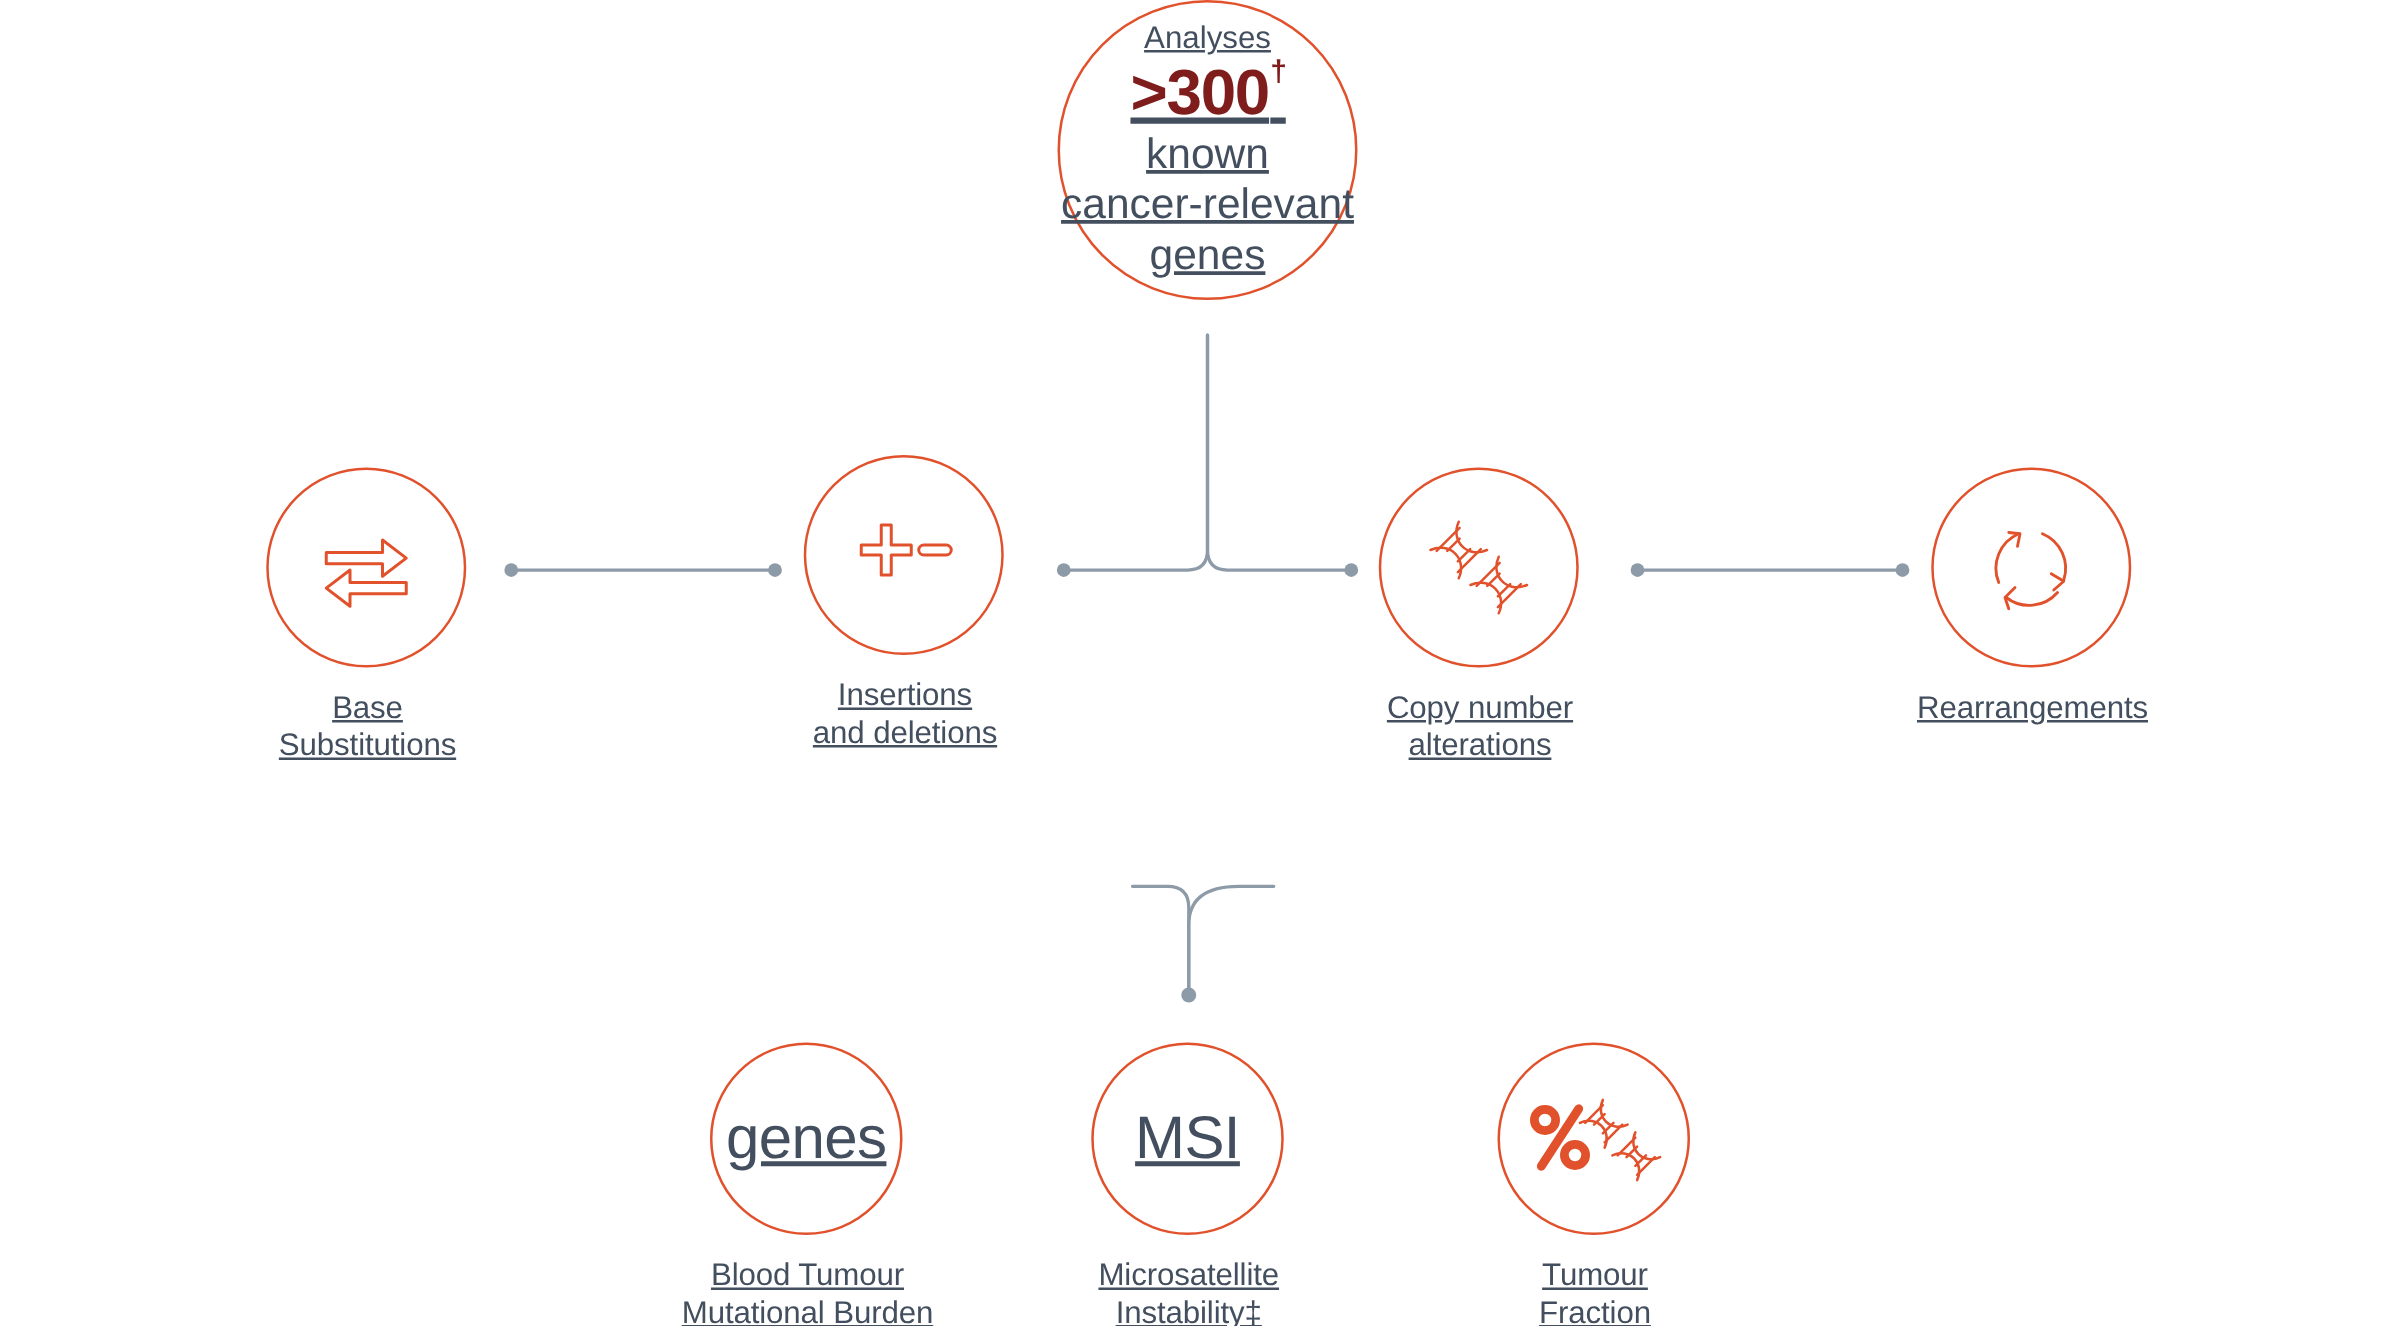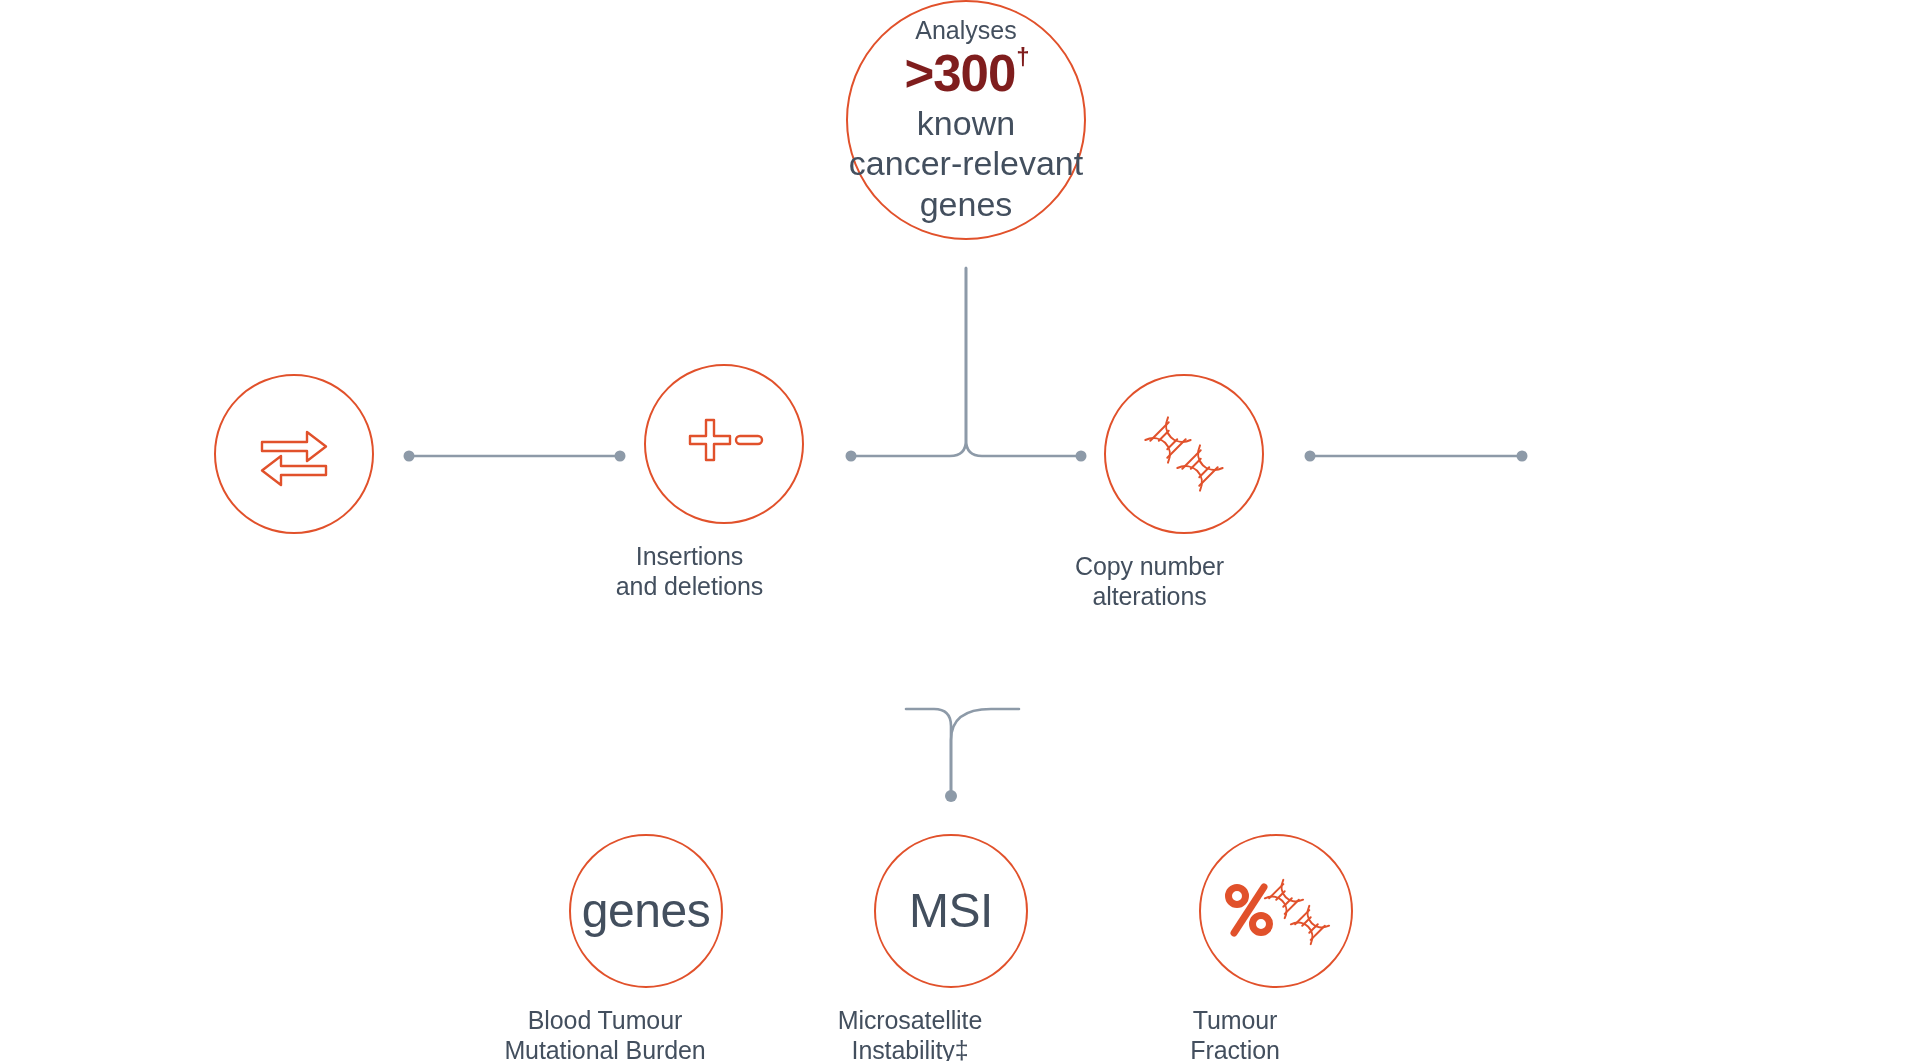--- a/index.html
+++ b/index.html
@@ -30,21 +30,21 @@
     width: 1920px;
     height: 1061px;
     pointer-events: none;
   }
 
   
   .node {
     position: absolute;
     display: flex;
     flex-direction: column;
-    align-items: center;
+    text-decoration: underline;
   }
 
   .circle {
     border-radius: 50%;
     border: 2.4px solid #e1512b;
     background: #ffffff;
     display: flex;
     align-items: center;
     justify-content: center;
     box-sizing: border-box;
@@ -195,20 +195,22 @@
 
   <div class="node" id="node-base">
     <div class="circle mid-circle">
       <svg class="icon-svg" width="96" height="96" viewBox="0 0 96 96" fill="none" stroke="#e1512b" stroke-width="2.4" stroke-linejoin="round" stroke-linecap="round">
 
         <path d="M 16 36 L 61 36 L 61 26 L 80 40.5 L 61 55 L 61 45 L 16 45 Z"></path>
 
         <path d="M 80 60 L 35 60 L 35 50 L 16 64.5 L 35 79 L 35 69 L 80 69 Z"></path>
       </svg>
     </div>
+    <div class="node-label">Base
+Substitutions</div>
   </div>
 
   <div class="node" id="node-indel">
     <div class="circle mid-circle">
       <svg class="icon-svg" width="96" height="96" viewBox="0 0 96 96" fill="none" stroke="#e1512b" stroke-width="2.4" stroke-linejoin="round" stroke-linecap="round">
 
         <path d="M 30 24 L 38 24 L 38 40 L 54 40 L 54 48 L 38 48 L 38 64 L 30 64 L 30 48 L 14 48 L 14 40 L 30 40 Z"></path>
 
         <rect x="60" y="40" width="26" height="8" rx="4"></rect>
       </svg>
@@ -235,20 +237,36 @@
           <line x1="55" y1="54" x2="69" y2="54"></line>
           <line x1="55" y1="66" x2="69" y2="66"></line>
           <line x1="49" y1="72" x2="75" y2="72"></line>
         </g>
       </svg>
     </div>
     <div class="node-label">Copy number
 alterations</div>
   </div>
 
+  <div class="node" id="node-rearr">
+    <div class="circle mid-circle">
+      <svg class="icon-svg" width="92" height="92" viewBox="0 0 92 92" fill="none" stroke="#e1512b" stroke-width="2.3" stroke-linecap="round" stroke-linejoin="round">
+
+        <path d="M 20 58 A 30 30 0 0 1 36 19"></path>
+        <path d="M 28 18 L 37 19 L 35 29"></path>
+
+        <path d="M 55 19 A 30 30 0 0 1 72 56"></path>
+        <path d="M 62 51 L 72 57 L 64 64"></path>
+
+        <path d="M 67 66 A 30 30 0 0 1 26 70"></path>
+        <path d="M 33 62 L 25 70 L 28 79"></path>
+      </svg>
+    </div>
+    <div class="node-label">Rearrangements</div>
+  </div>
 
   <div class="node" id="node-btmb">
     <div class="circle bot-circle">
       <span class="word-mark">genes</span>
     </div>
     <div class="node-label">Blood Tumour
 Mutational Burden</div>
   </div>
 
   <div class="node" id="node-msi">

